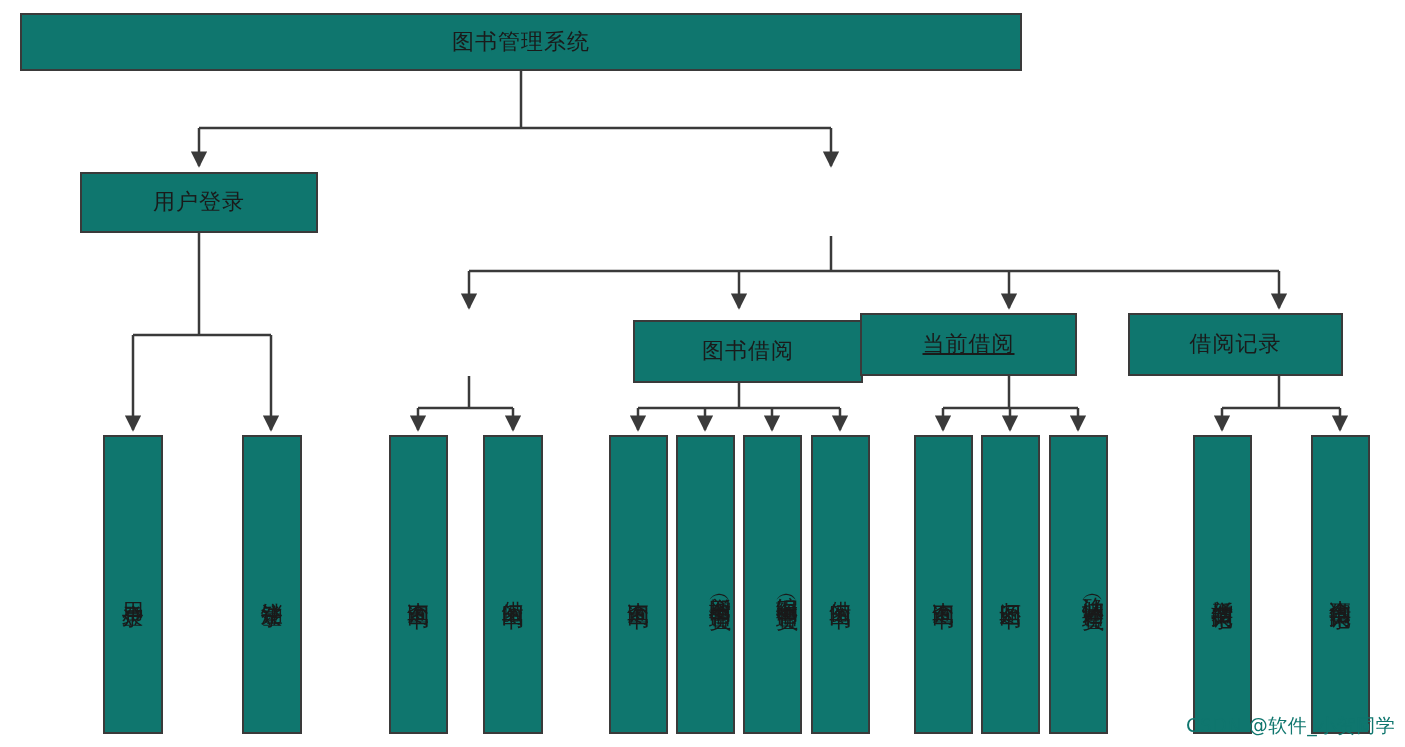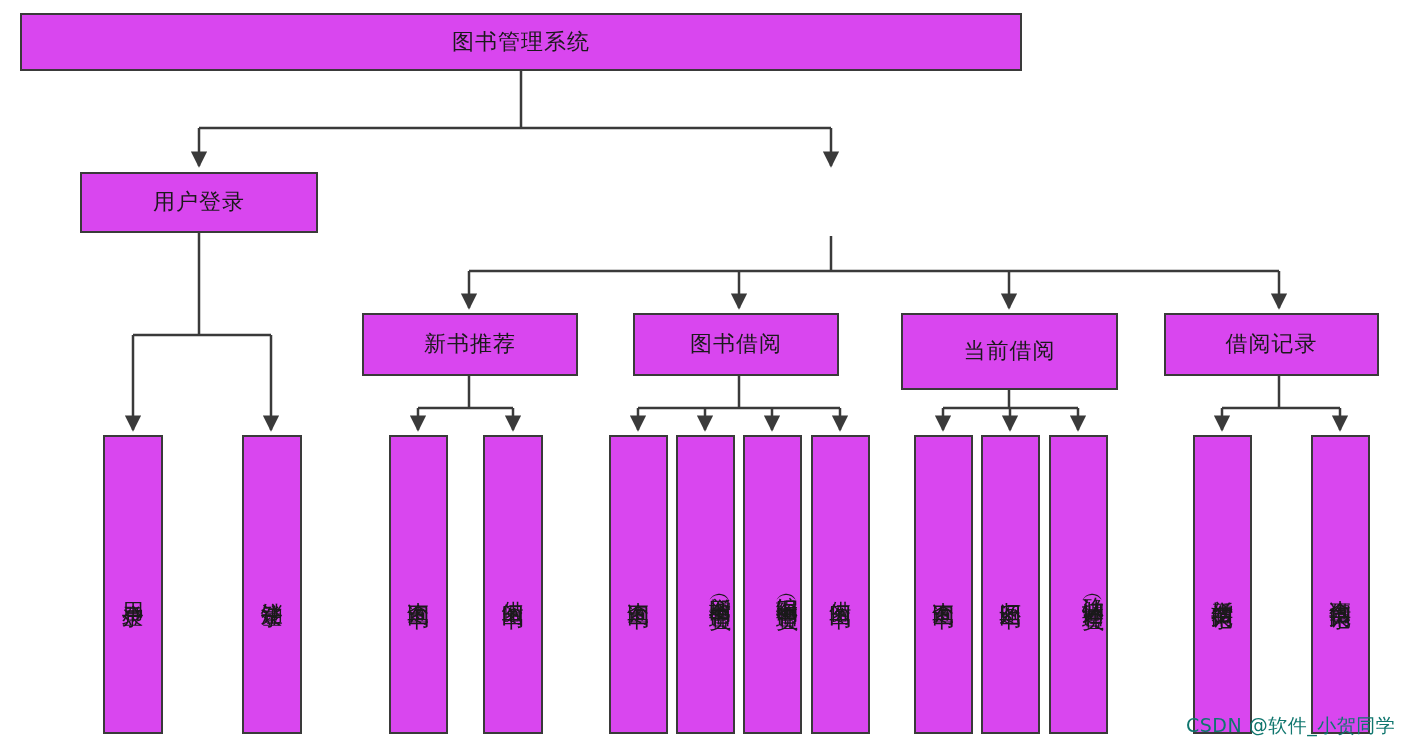--- a/index.html
+++ b/index.html
@@ -21,21 +21,21 @@
     position: absolute;
     left: 0;
     top: 0;
     width: 1405px;
     height: 747px;
   }
   .node {
     position: absolute;
     box-sizing: border-box;
     border: 2.5px solid #3a3a3a;
-    background: #d946ef;
+    background: #0f766e;
     color: #1a1a1a;
     display: flex;
     align-items: center;
     justify-content: center;
     text-align: right;
   }
   .node.h {
     font-size: 22px;
     letter-spacing: 1px;
     line-height: 1.2;
@@ -119,30 +119,27 @@
   </svg>
 
   <div class="node h" style="left:20px; top:13px; width:1002px; height:58px;">
     <span>图书管理系统</span>
   </div>
 
   <div class="node h" style="left:80px; top:172px; width:238px; height:61px;">
     <span>用户登录</span>
   </div>
 
-  <div class="node h" style="left:362px; top:313px; width:216px; height:63px;">
-    <span>新书推荐</span>
-  </div>
-  <div class="node h" style="left:633px; top:313px; width:206px; height:63px;">
+  <div class="node h" style="left:633px; top:320px; width:230px; height:63px;">
     <span>图书借阅</span>
   </div>
-  <div class="node h" style="left:901px; top:313px; width:217px; height:77px;">
+  <div class="node h" style="left:860px; top:313px; width:217px; height:63px;text-decoration:underline;">
     <span>当前借阅</span>
   </div>
-  <div class="node h" style="left:1164px; top:313px; width:215px; height:63px;">
+  <div class="node h" style="left:1128px; top:313px; width:215px; height:63px;">
     <span>借阅记录</span>
   </div>
 
   <div class="node v mid" style="left:103px; top:435px; width:60px; height:299px;">
     <span>用户登录</span>
   </div>
   <div class="node v mid" style="left:242px; top:435px; width:60px; height:299px;">
     <span>注销登录</span>
   </div>
 

